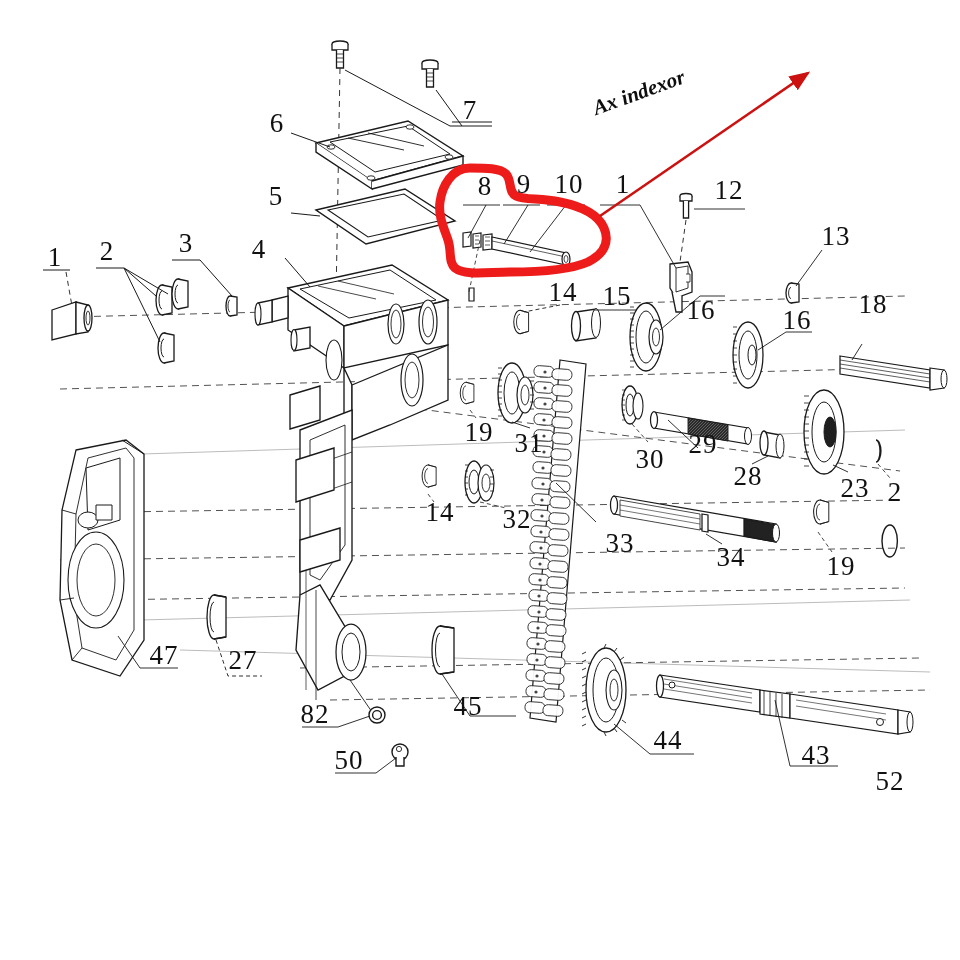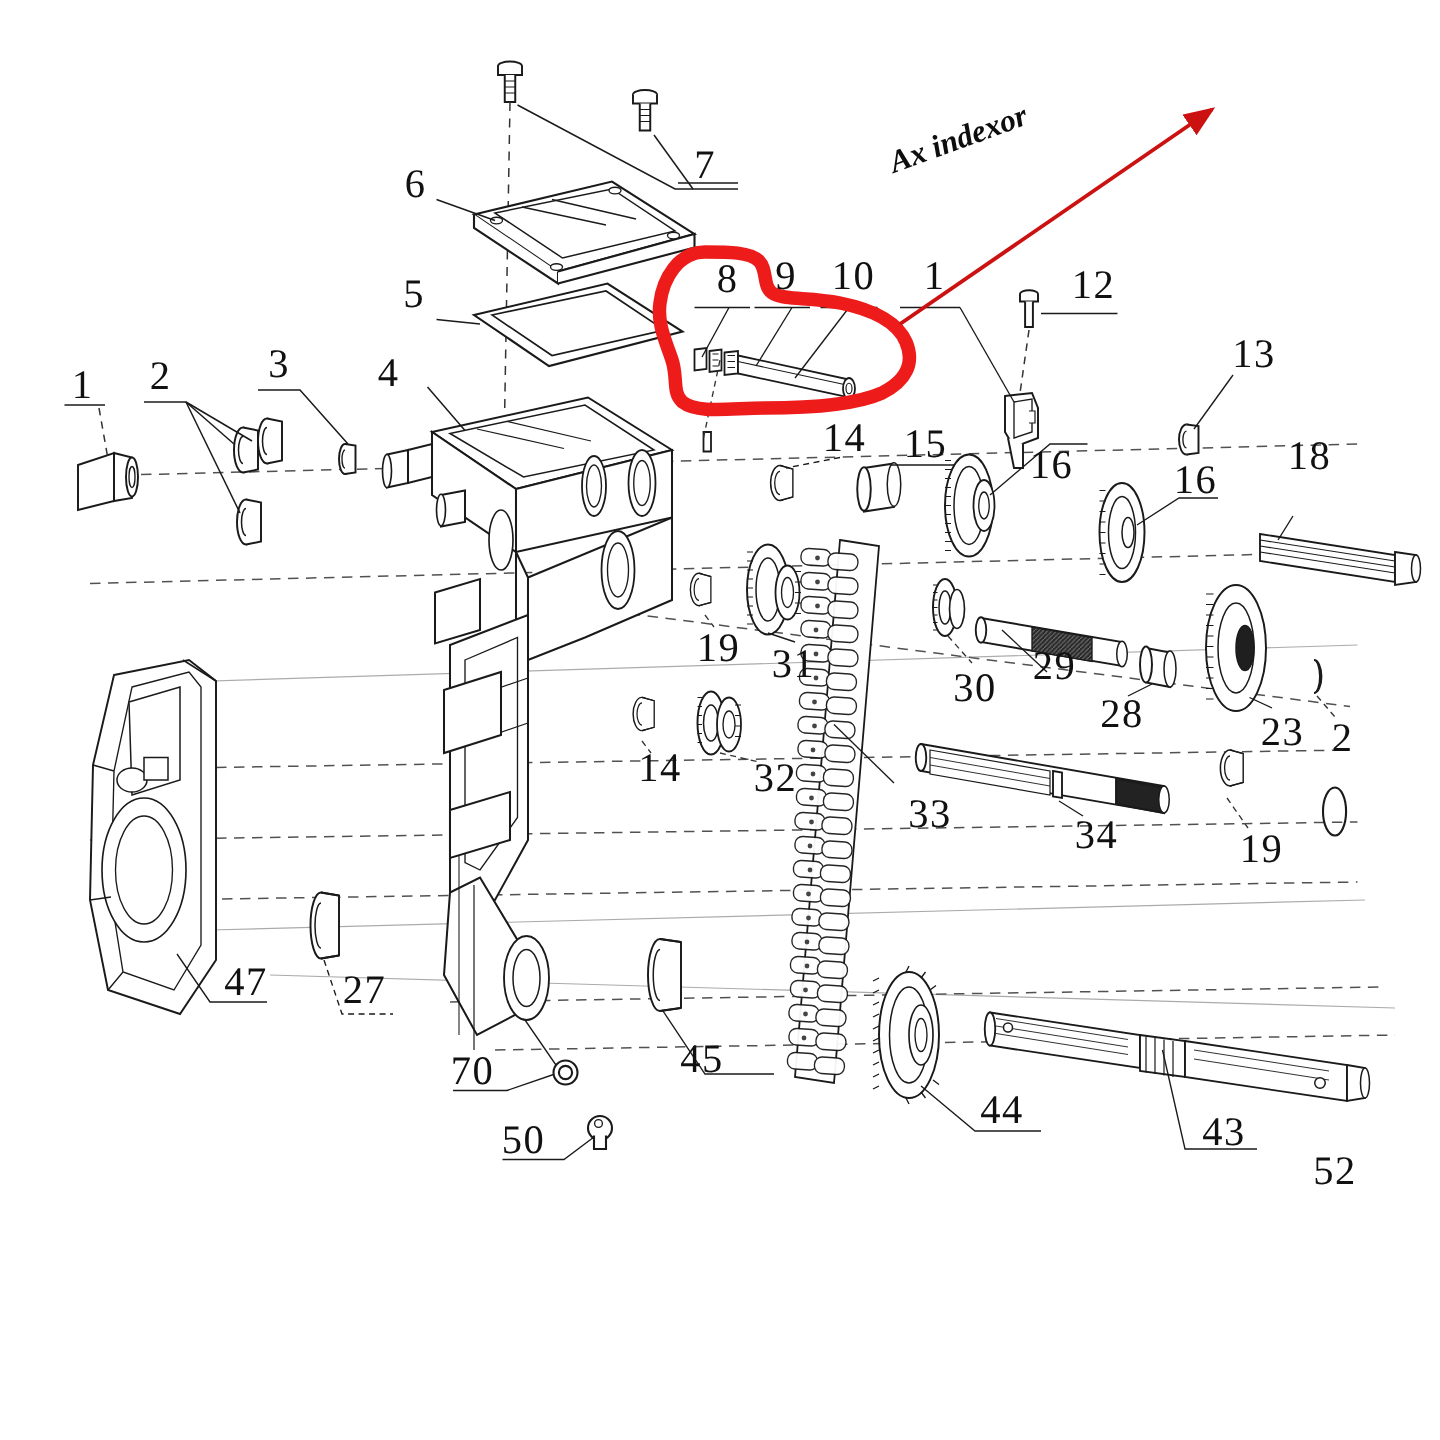--- a/index.html
+++ b/index.html
@@ -601,21 +601,21 @@
   <div class="num" style="left:748px;top:476px">28</div>
   <div class="num" style="left:855px;top:488px">23</div>
   <div class="num" style="left:895px;top:492px">2</div>
   <div class="num" style="left:440px;top:512px">14</div>
   <div class="num" style="left:517px;top:519px">32</div>
   <div class="num" style="left:620px;top:543px">33</div>
   <div class="num" style="left:731px;top:557px">34</div>
   <div class="num" style="left:841px;top:566px">19</div>
   <div class="num" style="left:164px;top:655px">47</div>
   <div class="num" style="left:243px;top:660px">27</div>
-  <div class="num" style="left:315px;top:714px">70</div>
+  <div class="num" style="left:315px;top:714px">82</div>
   <div class="num" style="left:349px;top:760px">50</div>
   <div class="num" style="left:468px;top:706px">45</div>
   <div class="num" style="left:668px;top:740px">44</div>
   <div class="num" style="left:816px;top:755px">43</div>
   <div class="num" style="left:890px;top:781px">52</div>
 
   <div id="annot">Ax indexor</div>
 
 </div>
 

